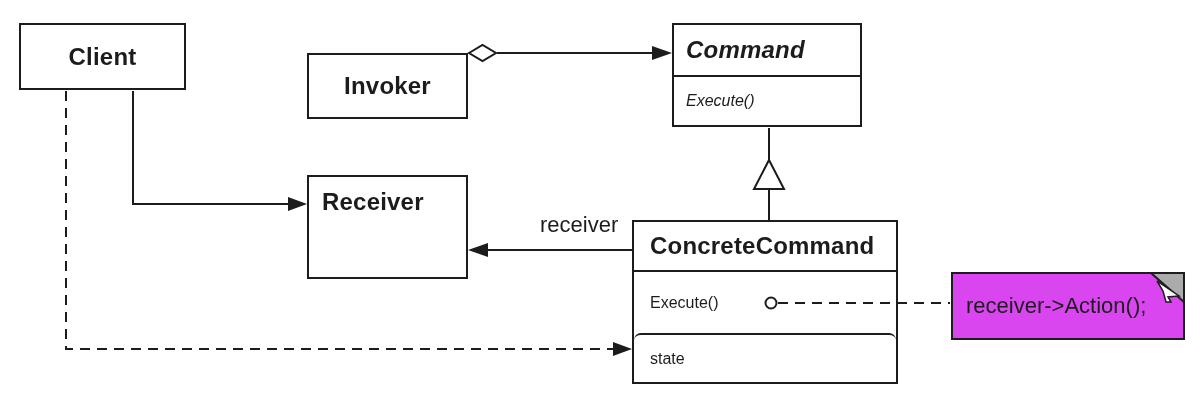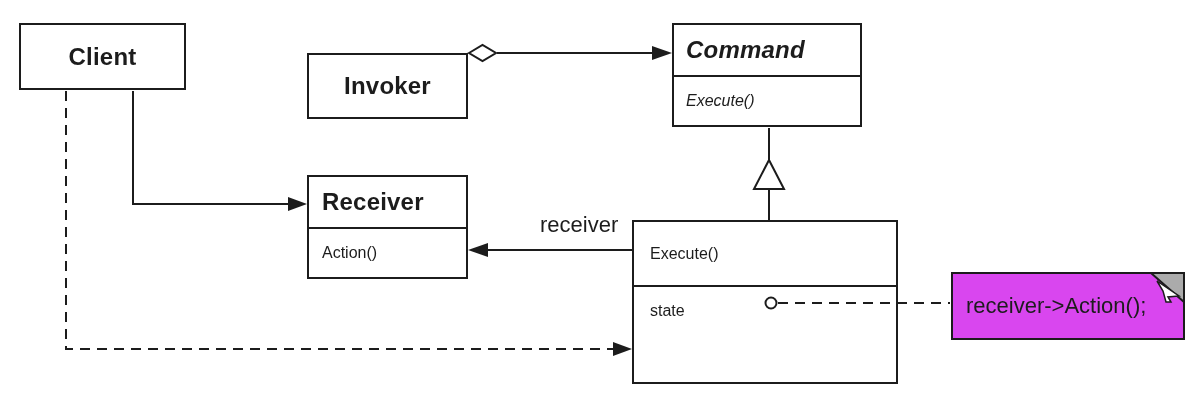--- a/index.html
+++ b/index.html
@@ -46,21 +46,21 @@
   }
   .compartment + .compartment { border-top: 2px solid var(--line); }
   .center { justify-content: center; padding-left: 0; }
   .name   { font-weight: bold; font-size: 24px; letter-spacing: 0.2px; }
   .member { font-size: 16px; }
   .abstract { font-style: italic; }
   .h-full { height: 100%; }
   .h50 { height: 50px; }
   .h48 { height: 48px; }
   .h63 { height: 63px; }
-  .h49 { height: 49px; }
+  .h49 { height: 49px; border-radius: 7px; }
 
   #client   { left: 19px;  top: 23px;  width: 167px; height: 67px; }
   #invoker  { left: 307px; top: 24px;  width: 161px; height: 66px; margin-top: 29px; }
   #command  { left: 672px; top: 23px;  width: 190px; height: 104px; }
   #receiver { left: 307px; top: 175px; width: 161px; height: 104px; }
   #concrete { left: 632px; top: 220px; width: 266px; height: 164px; padding-left: 0; }
   #concrete .compartment { padding-left: 16px; }
   #command .compartment { padding-left: 12px; }
 
   #note {
@@ -144,24 +144,24 @@
     <div class="compartment center name h-full">Invoker</div>
   </div>
 
   <div class="uml-class" id="command">
     <div class="compartment name abstract h50">Command</div>
     <div class="compartment member abstract h50">Execute()</div>
   </div>
 
   <div class="uml-class" id="receiver">
     <div class="compartment name h50">Receiver</div>
-    <div class="compartment member h50">Action()</div>
   </div>
 
   <div class="uml-class" id="concrete">
+    <div class="compartment name h48">ConcreteCommand</div>
     <div class="compartment member h63">Execute()</div>
     <div class="compartment member h49">state</div>
   </div>
 
   <div class="role-label">receiver</div>
 
   <div id="note">
     <span>receiver-&gt;Action();</span>
   </div>
 

